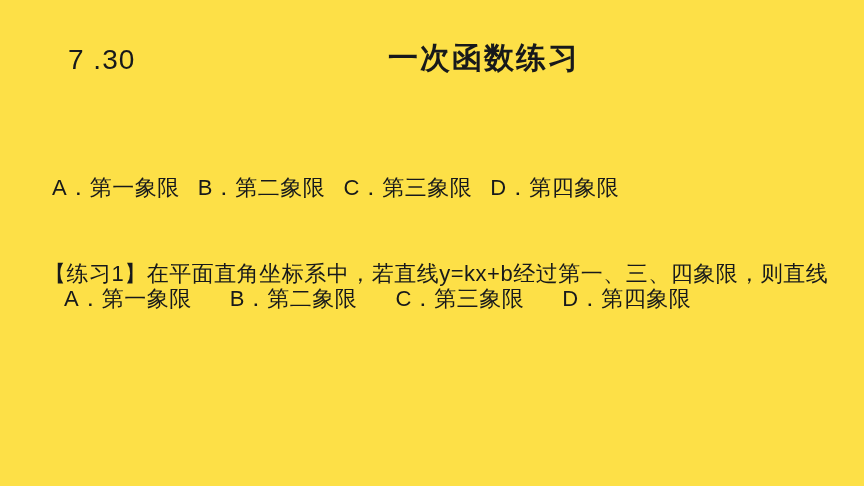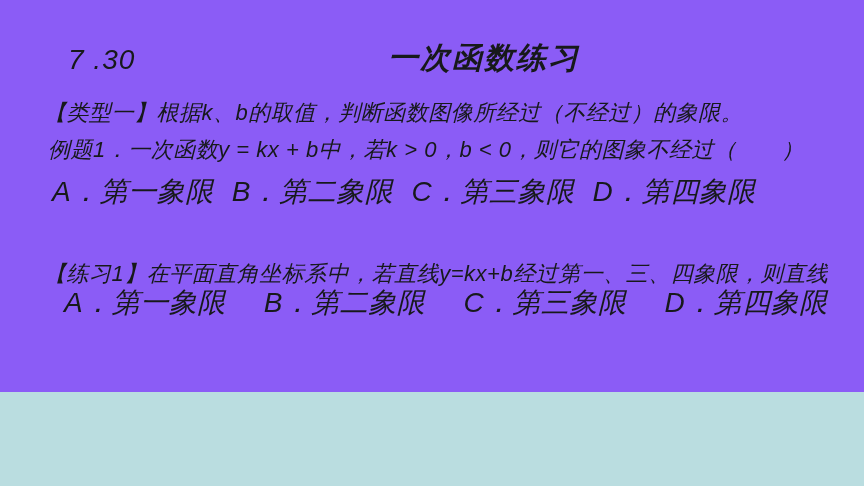--- a/index.html
+++ b/index.html
@@ -3,26 +3,25 @@
 <meta charset="utf-8">
 <style>
   html, body {
     margin: 0;
     padding: 0;
     background: #badde0;
   }
   .slide {
     position: relative;
     width: 864px;
-    height: 392px;
-    background: #8b5cf6;
+    height: 486px;
+    background: #fde047;
     overflow: hidden;
     font-family: "Liberation Sans", "DejaVu Sans", sans-serif;
     color: #17191b;
-    font-style: italic;
   }
   .date {
     position: absolute;
     left: 68px;
     top: 44px;
     font-size: 28px;
     font-weight: 500;
     letter-spacing: 1px;
   }
   .title {
@@ -45,40 +44,38 @@
     white-space: nowrap;
     letter-spacing: 0.5px;
   }
   .type-heading   { left: 44px; top: 98px;  }
   .example-q      { left: 48px; top: 135px; }
   .practice-l1    { left: 44px; top: 211px; margin-top: 48px; }
   .practice-l2    { left: 44px; top: 247px; }
   .options {
     position: absolute;
     display: flex;
-    font-size: 28px;
+    font-size: 22px;
     font-weight: 500;
     white-space: nowrap;
     letter-spacing: 0.5px;
   }
   .example-options  { left: 52px; top: 173px; gap: 18px; }
   .practice-options { left: 64px; top: 284px; gap: 38px; }
 </style>
 </head>
 <body>
 
 <div class="slide">
 
   <div class="date">7 .30</div>
 
   <h1 class="title">一次函数练习</h1>
 
-  <p class="line type-heading">【类型一】根据k、b的取值，判断函数图像所经过（不经过）的象限。</p>
 
-  <p class="line example-q">例题1．一次函数y = kx + b中，若k &gt; 0，b &lt; 0，则它的图象不经过（　　）</p>
 
   <div class="options example-options">
     <span>A．第一象限</span>
     <span>B．第二象限</span>
     <span>C．第三象限</span>
     <span>D．第四象限</span>
   </div>
 
   <p class="line practice-l1">【练习1】在平面直角坐标系中，若直线y=kx+b经过第一、三、四象限，则直线</p>
 

